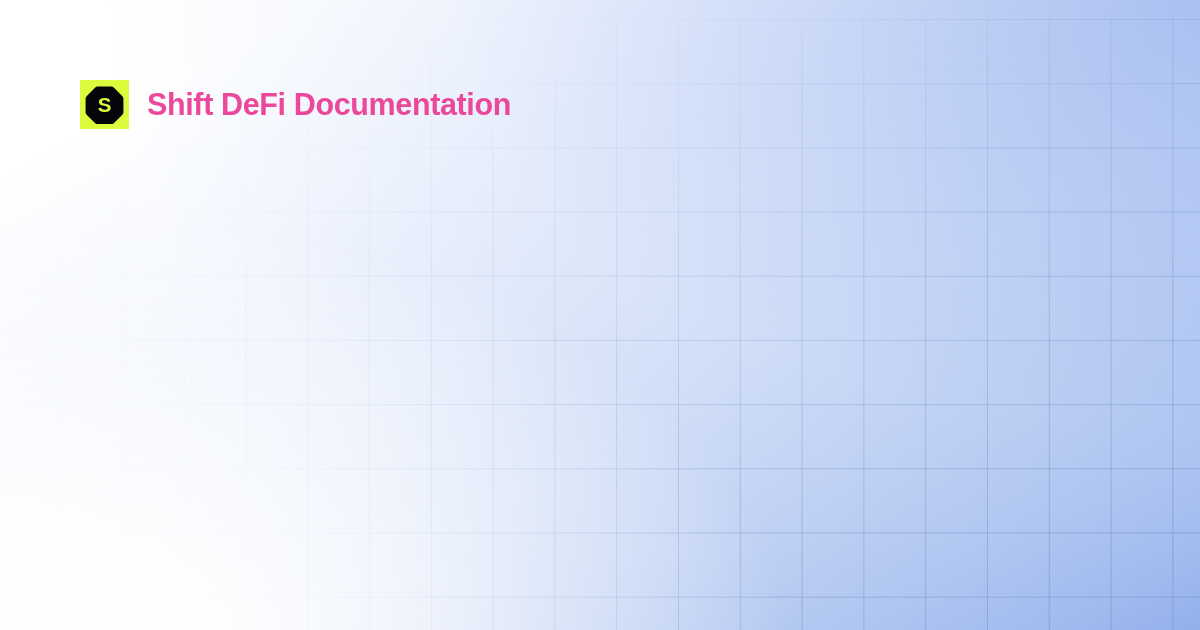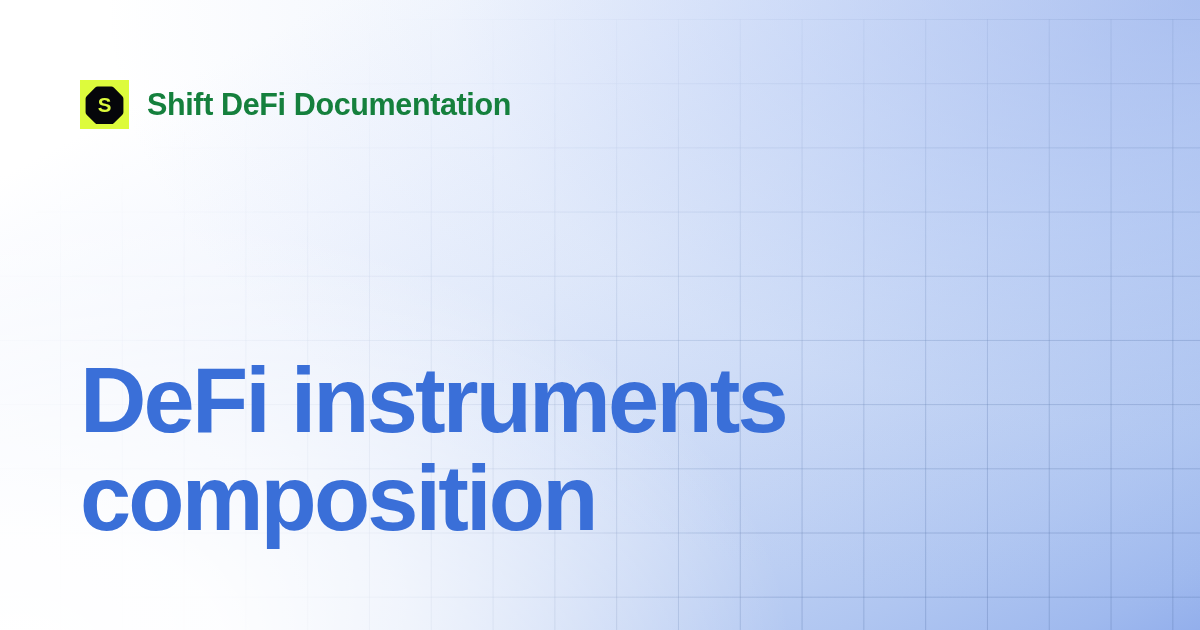--- a/index.html
+++ b/index.html
@@ -133,21 +133,21 @@
   .brand-logo svg {
     display: block;
     width: 39px;
     height: 39px;
   }
 
   .brand-name {
     font-size: 30.5px;
     font-weight: 700;
     letter-spacing: -0.012em;
-    color: #15803d;
+    color: #ec4899;
     white-space: nowrap;
     line-height: 1;
   }
 
   
   .headline {
     position: absolute;
     left: 80px;
     top: 352px;
     width: 900px;
@@ -187,19 +187,15 @@
                    a3.6 3.6 0 0 1 -1.06 -2.55 v-13.9
                    a3.6 3.6 0 0 1 1.06 -2.55 l8.84 -8.84
                    a3.6 3.6 0 0 1 2.55 -1.06 z" fill="#05060a"></path>
           <text x="20" y="20" text-anchor="middle" dominant-baseline="central" font-family="Liberation Sans, sans-serif" font-size="21" font-weight="700" fill="#ddfb3c">S</text>
         </svg>
       </div>
 
       <div class="brand-name">Shift DeFi Documentation</div>
     </div>
 
-    <h1 class="headline">
-      <span class="line">DeFi instruments</span>
-      <span class="line">composition</span>
-    </h1>
 
   </div>
 </div>
 
 </body></html>

